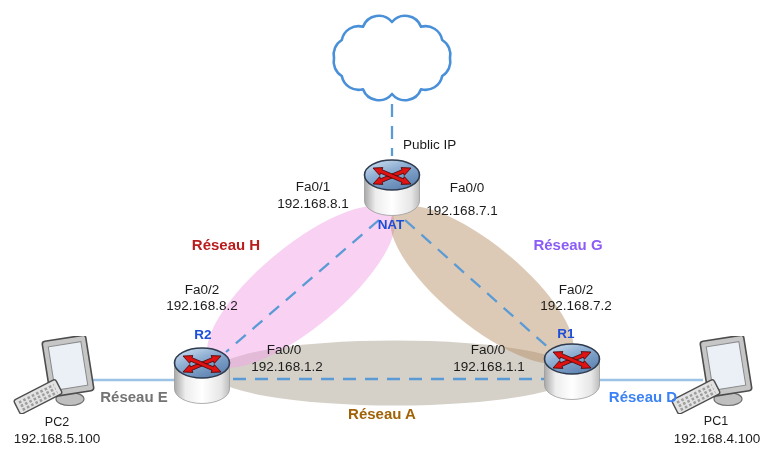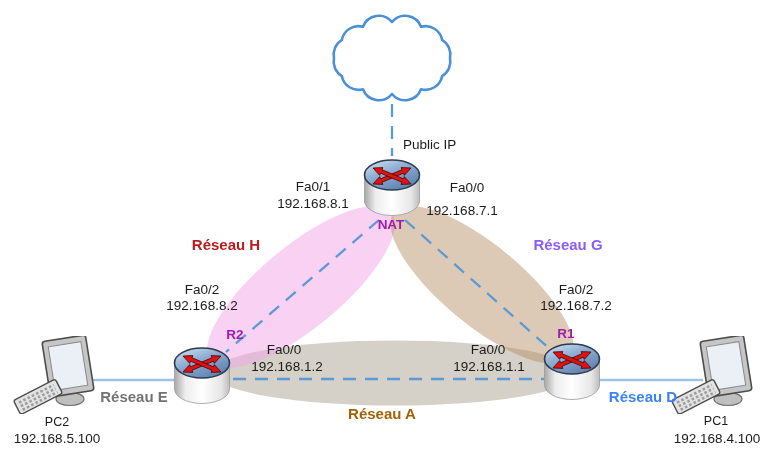--- a/index.html
+++ b/index.html
@@ -5,21 +5,21 @@
   html,body{margin:0;padding:0;background:#fff;}
   .stage{
     position:relative;width:768px;height:464px;background:#ffffff;overflow:hidden;
     font-family:"Liberation Sans", sans-serif;color:#1b1b1b;
   }
   .stage svg.bg{position:absolute;left:0;top:0;}
   .lbl{position:absolute;white-space:nowrap;font-size:13.5px;line-height:1.1;
        transform:translateX(-50%);text-align:left;}
   .lbl.left{transform:none;text-align:center;}
   .net{font-size:15px;font-weight:bold;}
-  .node-name{font-weight:bold;color:#a21caf;}
+  .node-name{font-weight:bold;color:#1d4ed8;}
   .h-col{color:#b91c1c;}
   .g-col{color:#8b5cf6;}
   .a-col{color:#a16207;}
   .e-col{color:#737373;}
   .d-col{color:#3b82f6;}
   .pc-name{font-size:12.5px;font-weight:normal;}
   .cloud-txt{position:absolute;left:391px;top:33px;transform:translateX(-50%);
              text-align:center;font-size:15.5px;font-weight:bold;line-height:21px;color:#111;}
 </style>
 </head>
@@ -107,21 +107,21 @@
   <div class="lbl node-name" style="left:391px;top:218px;">NAT</div>
 
   <div class="lbl net h-col" style="left:226px;top:237px;">Réseau H</div>
   <div class="lbl net g-col" style="left:568px;top:237px;">Réseau G</div>
   <div class="lbl net a-col" style="left:382px;top:406px;">Réseau A</div>
   <div class="lbl net e-col" style="left:134px;top:389px;">Réseau E</div>
   <div class="lbl net d-col" style="left:643px;top:389px;">Réseau D</div>
 
   <div class="lbl" style="left:202px;top:283px;">Fa0/2</div>
   <div class="lbl" style="left:202px;top:299px;">192.168.8.2</div>
-  <div class="lbl node-name" style="left:203px;top:328px;margin-left:32px;">R2</div>
+  <div class="lbl node-name" style="left:203px;top:328px;">R2</div>
   <div class="lbl" style="left:284px;top:343px;">Fa0/0</div>
   <div class="lbl" style="left:287px;top:360px;">192.168.1.2</div>
 
   <div class="lbl" style="left:576px;top:283px;">Fa0/2</div>
   <div class="lbl" style="left:576px;top:299px;">192.168.7.2</div>
   <div class="lbl node-name" style="left:566px;top:327px;">R1</div>
   <div class="lbl" style="left:488px;top:343px;">Fa0/0</div>
   <div class="lbl" style="left:489px;top:360px;">192.168.1.1</div>
 
   <div class="lbl pc-name" style="left:57px;top:416px;">PC2</div>

